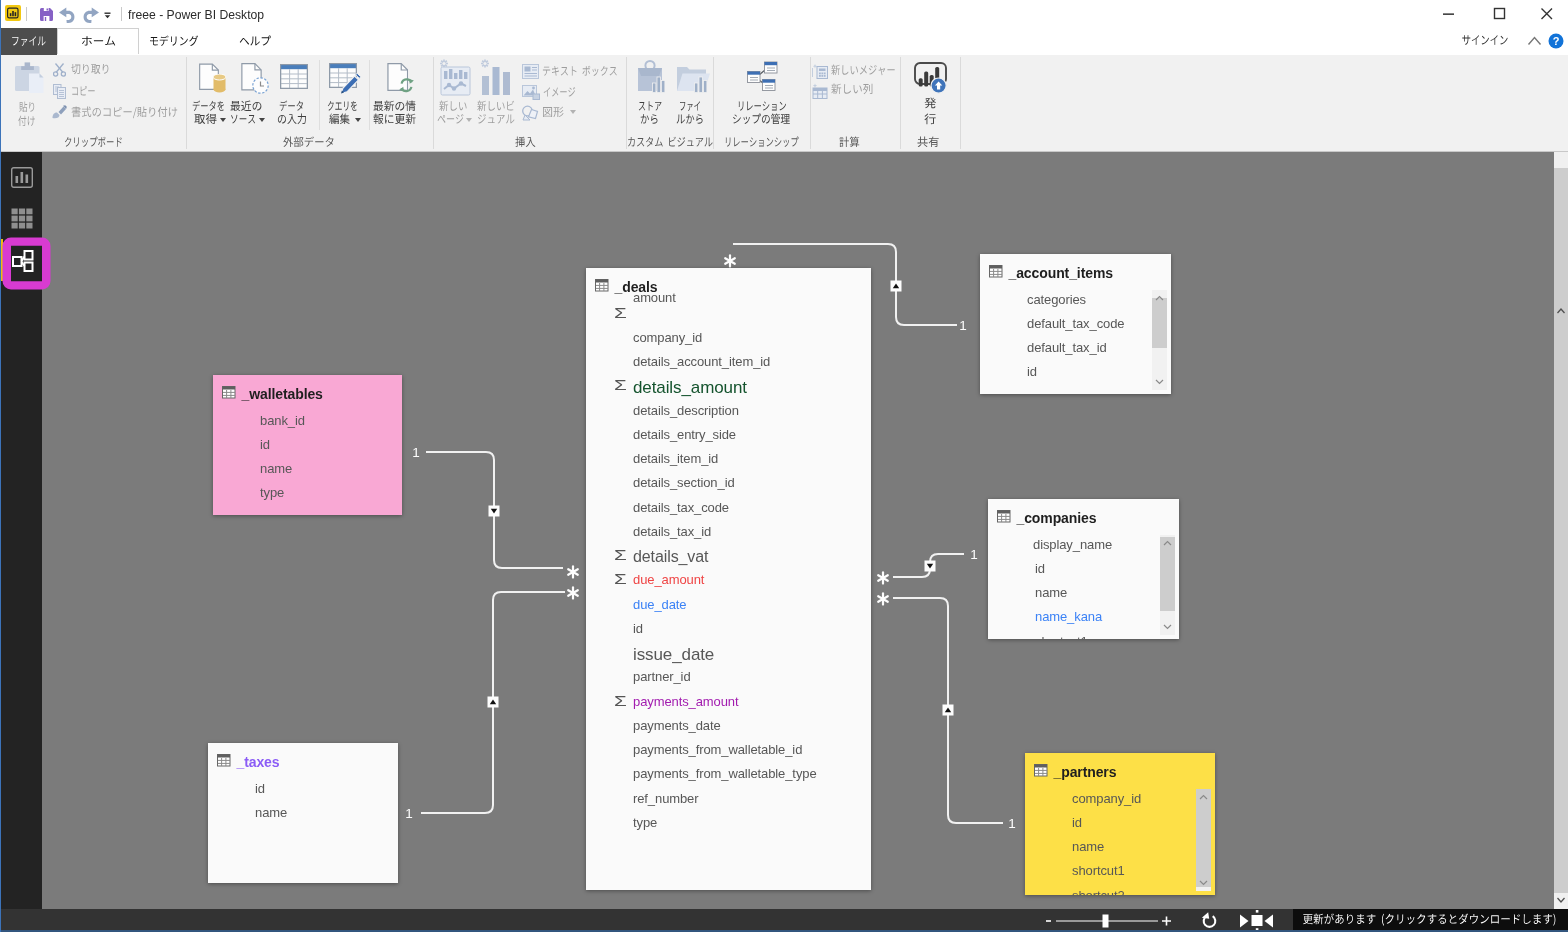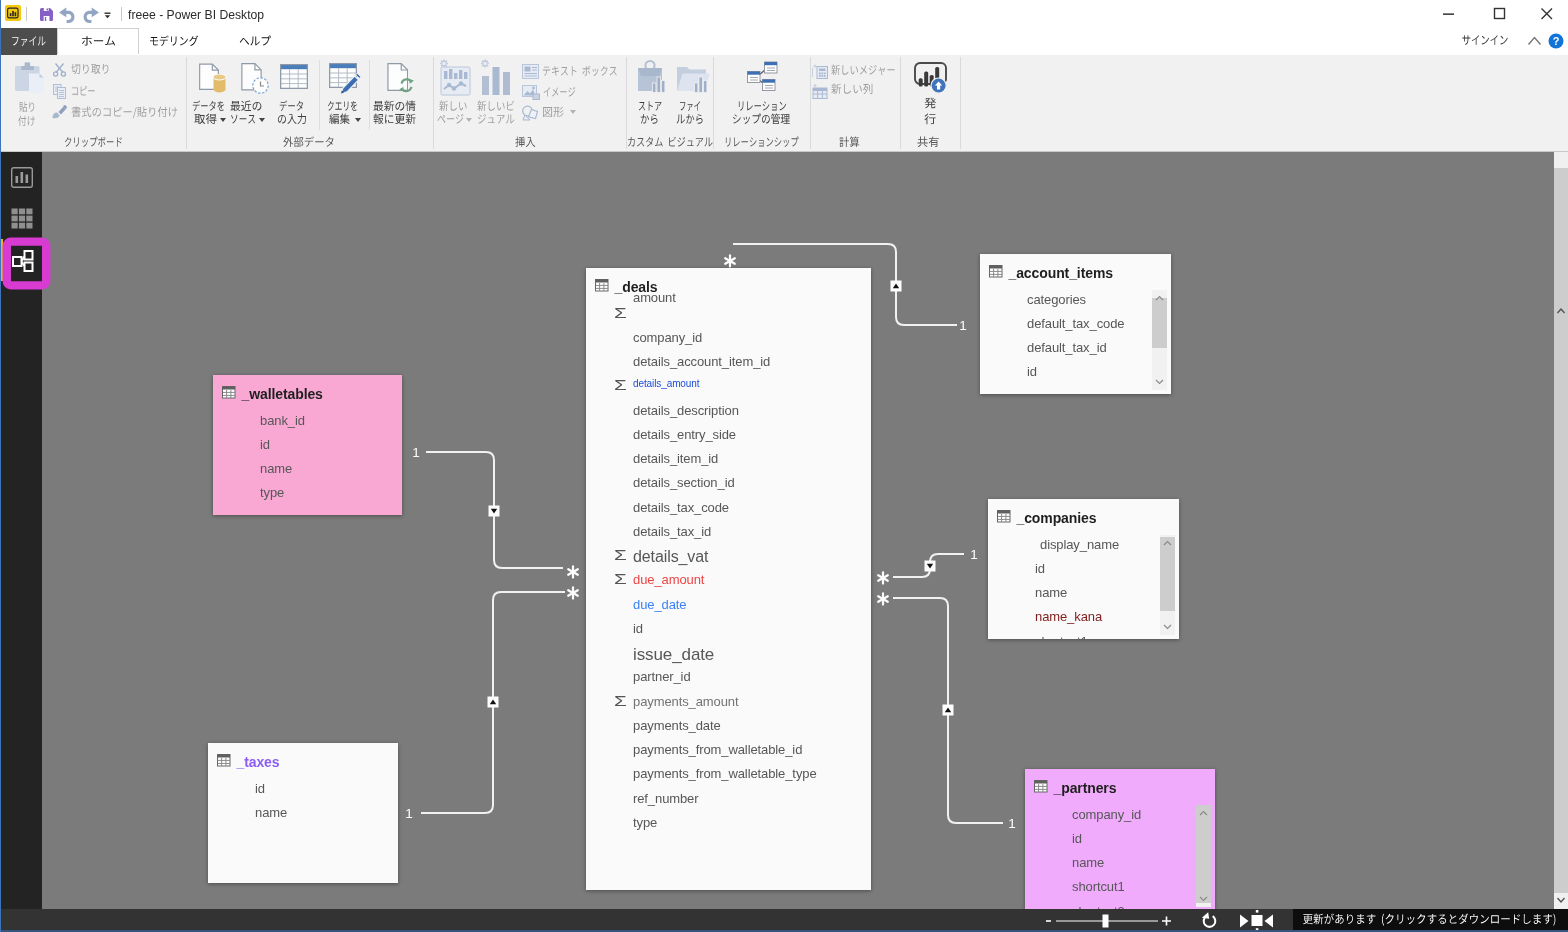--- a/index.html
+++ b/index.html
@@ -484,37 +484,37 @@
       <g stroke="#8a8a8a" stroke-width="1" fill="none">
         <path d="M1 6.4 H13 M1 9.4 H13 M4.6 4 V12 M8.9 4 V12"></path>
       </g>
     </svg>
     <div style="position:absolute;left:28.5px;top:10.5px;font-size:14px;font-weight:bold;color:#1f1f1f;letter-spacing:-0.1px">_deals</div>
     <div style="position:absolute;left:28px;top:35.5px;font-size:15px;color:#555;transform:scaleX(1.38);transform-origin:0 0">Σ</div>
     <div style="position:absolute;left:47px;top:22px;font-size:13px;letter-spacing:-0.1px;color:#575757">amount</div>
     <div style="position:absolute;left:47px;top:61.8px;font-size:13px;letter-spacing:-0.1px;color:#575757">company_id</div>
     <div style="position:absolute;left:47px;top:86.0px;font-size:13px;letter-spacing:-0.1px;color:#575757">details_account_item_id</div>
     <div style="position:absolute;left:28px;top:108.2px;font-size:15px;color:#555;transform:scaleX(1.38);transform-origin:0 0">Σ</div>
-    <div style="position:absolute;left:47px;top:110.2px;font-size:10px;letter-spacing:-0.1px;color:#1d4ed8">details_amount</div>
+    <div style="position:absolute;left:47px;top:110.2px;font-size:17px;letter-spacing:-0.1px;color:#14532d">details_amount</div>
     <div style="position:absolute;left:47px;top:134.5px;font-size:13px;letter-spacing:-0.1px;color:#575757">details_description</div>
     <div style="position:absolute;left:47px;top:158.8px;font-size:13px;letter-spacing:-0.1px;color:#575757">details_entry_side</div>
     <div style="position:absolute;left:47px;top:183.0px;font-size:13px;letter-spacing:-0.1px;color:#575757">details_item_id</div>
     <div style="position:absolute;left:47px;top:207.2px;font-size:13px;letter-spacing:-0.1px;color:#575757">details_section_id</div>
     <div style="position:absolute;left:47px;top:231.5px;font-size:13px;letter-spacing:-0.1px;color:#575757">details_tax_code</div>
     <div style="position:absolute;left:47px;top:255.8px;font-size:13px;letter-spacing:-0.1px;color:#575757">details_tax_id</div>
     <div style="position:absolute;left:28px;top:278.0px;font-size:15px;color:#555;transform:scaleX(1.38);transform-origin:0 0">Σ</div>
     <div style="position:absolute;left:47px;top:280.0px;font-size:16px;letter-spacing:-0.1px;color:#575757">details_vat</div>
     <div style="position:absolute;left:28px;top:302.2px;font-size:15px;color:#555;transform:scaleX(1.38);transform-origin:0 0">Σ</div>
     <div style="position:absolute;left:47px;top:304.2px;font-size:13px;letter-spacing:-0.1px;color:#ef4444">due_amount</div>
     <div style="position:absolute;left:47px;top:328.5px;font-size:13px;letter-spacing:-0.1px;color:#3b82f6">due_date</div>
     <div style="position:absolute;left:47px;top:352.8px;font-size:13px;letter-spacing:-0.1px;color:#575757">id</div>
     <div style="position:absolute;left:47px;top:377.0px;font-size:17px;letter-spacing:-0.1px;color:#575757">issue_date</div>
     <div style="position:absolute;left:47px;top:401.2px;font-size:13px;letter-spacing:-0.1px;color:#575757">partner_id</div>
     <div style="position:absolute;left:28px;top:423.5px;font-size:15px;color:#555;transform:scaleX(1.38);transform-origin:0 0">Σ</div>
-    <div style="position:absolute;left:47px;top:425.5px;font-size:13px;letter-spacing:-0.1px;color:#737373">payments_amount</div>
+    <div style="position:absolute;left:47px;top:425.5px;font-size:13px;letter-spacing:-0.1px;color:#a21caf">payments_amount</div>
     <div style="position:absolute;left:47px;top:449.8px;font-size:13px;letter-spacing:-0.1px;color:#575757">payments_date</div>
     <div style="position:absolute;left:47px;top:474.0px;font-size:13px;letter-spacing:-0.1px;color:#575757">payments_from_walletable_id</div>
     <div style="position:absolute;left:47px;top:498.2px;font-size:13px;letter-spacing:-0.1px;color:#575757">payments_from_walletable_type</div>
     <div style="position:absolute;left:47px;top:522.5px;font-size:13px;letter-spacing:-0.1px;color:#575757">ref_number</div>
     <div style="position:absolute;left:47px;top:546.8px;font-size:13px;letter-spacing:-0.1px;color:#575757">type</div>
   </div>
 <div class="abs" style="left:980px;top:254px;width:191px;height:140px;background:#fafafa;box-shadow:0 1px 4px rgba(0,0,0,0.38);overflow:hidden">
     <svg style="position:absolute;left:9px;top:11px" width="13.5" height="12.5" viewBox="0 0 13.5 12.5">
       <rect x="0.5" y="0.5" width="12.5" height="11.5" fill="#fff" stroke="#666" stroke-width="1"></rect>
       <rect x="0.5" y="0.5" width="12.5" height="3" fill="#5f5f5f"></rect>
@@ -550,45 +550,45 @@
   </div>
 <div class="abs" style="left:988px;top:499px;width:191px;height:140px;background:#fafafa;box-shadow:0 1px 4px rgba(0,0,0,0.38);overflow:hidden">
     <svg style="position:absolute;left:9px;top:11px" width="13.5" height="12.5" viewBox="0 0 13.5 12.5">
       <rect x="0.5" y="0.5" width="12.5" height="11.5" fill="#fff" stroke="#666" stroke-width="1"></rect>
       <rect x="0.5" y="0.5" width="12.5" height="3" fill="#5f5f5f"></rect>
       <g stroke="#8a8a8a" stroke-width="1" fill="none">
         <path d="M1 6.4 H13 M1 9.4 H13 M4.6 4 V12 M8.9 4 V12"></path>
       </g>
     </svg>
     <div style="position:absolute;left:28.5px;top:10.5px;font-size:14px;font-weight:bold;color:#1f1f1f;letter-spacing:-0.1px">_companies</div>
-    <div style="position:absolute;left:52px;top:37.5px;font-size:13px;letter-spacing:-0.1px;color:#575757">display_name</div>
+    <div style="position:absolute;left:45px;top:37.5px;font-size:13px;letter-spacing:-0.1px;color:#575757">display_name</div>
     <div style="position:absolute;left:47px;top:61.8px;font-size:13px;letter-spacing:-0.1px;color:#575757">id</div>
     <div style="position:absolute;left:47px;top:86.0px;font-size:13px;letter-spacing:-0.1px;color:#575757">name</div>
-    <div style="position:absolute;left:47px;top:110.2px;font-size:13px;letter-spacing:-0.1px;color:#7f1d1d">name_kana</div>
+    <div style="position:absolute;left:47px;top:110.2px;font-size:13px;letter-spacing:-0.1px;color:#3b82f6">name_kana</div>
     <div style="position:absolute;left:47px;top:134.5px;font-size:13px;letter-spacing:-0.1px;color:#575757">shortcut1</div>
     <div style="position:absolute;left:172px;top:36px;width:15px;height:100px;background:#f1f1f1"></div>
     <div style="position:absolute;left:172px;top:38px;width:15px;height:74px;background:#cdcdcd"></div>
     <svg style="position:absolute;left:172px;top:36px" width="15" height="100" viewBox="0 0 15 100">
       <path d="M4 10 L7.5 6.5 L11 10" stroke="#8a8a8a" stroke-width="1.2" fill="none"></path>
       <path d="M4 90 L7.5 93.5 L11 90" stroke="#8a8a8a" stroke-width="1.2" fill="none"></path>
     </svg>
   </div>
 <div class="abs" style="left:208px;top:743px;width:190px;height:140px;background:#fafafa;box-shadow:0 1px 4px rgba(0,0,0,0.38);overflow:hidden">
     <svg style="position:absolute;left:9px;top:11px" width="13.5" height="12.5" viewBox="0 0 13.5 12.5">
       <rect x="0.5" y="0.5" width="12.5" height="11.5" fill="#fff" stroke="#666" stroke-width="1"></rect>
       <rect x="0.5" y="0.5" width="12.5" height="3" fill="#5f5f5f"></rect>
       <g stroke="#8a8a8a" stroke-width="1" fill="none">
         <path d="M1 6.4 H13 M1 9.4 H13 M4.6 4 V12 M8.9 4 V12"></path>
       </g>
     </svg>
     <div style="position:absolute;left:28.5px;top:10.5px;font-size:14px;font-weight:bold;color:#8b5cf6;letter-spacing:-0.1px">_taxes</div>
     <div style="position:absolute;left:47px;top:37.5px;font-size:13px;letter-spacing:-0.1px;color:#575757">id</div>
     <div style="position:absolute;left:47px;top:61.8px;font-size:13px;letter-spacing:-0.1px;color:#575757">name</div>
   </div>
-<div class="abs" style="left:1025px;top:769px;width:190px;height:142px;background:#f0abfc;box-shadow:0 1px 4px rgba(0,0,0,0.38);overflow:hidden">
+<div class="abs" style="left:1025px;top:753px;width:190px;height:142px;background:#fde047;box-shadow:0 1px 4px rgba(0,0,0,0.38);overflow:hidden">
     <svg style="position:absolute;left:9px;top:11px" width="13.5" height="12.5" viewBox="0 0 13.5 12.5">
       <rect x="0.5" y="0.5" width="12.5" height="11.5" fill="#fff" stroke="#666" stroke-width="1"></rect>
       <rect x="0.5" y="0.5" width="12.5" height="3" fill="#5f5f5f"></rect>
       <g stroke="#8a8a8a" stroke-width="1" fill="none">
         <path d="M1 6.4 H13 M1 9.4 H13 M4.6 4 V12 M8.9 4 V12"></path>
       </g>
     </svg>
     <div style="position:absolute;left:28.5px;top:10.5px;font-size:14px;font-weight:bold;color:#1f1f1f;letter-spacing:-0.1px">_partners</div>
     <div style="position:absolute;left:47px;top:37.5px;font-size:13px;letter-spacing:-0.1px;color:#575757">company_id</div>
     <div style="position:absolute;left:47px;top:61.8px;font-size:13px;letter-spacing:-0.1px;color:#575757">id</div>

